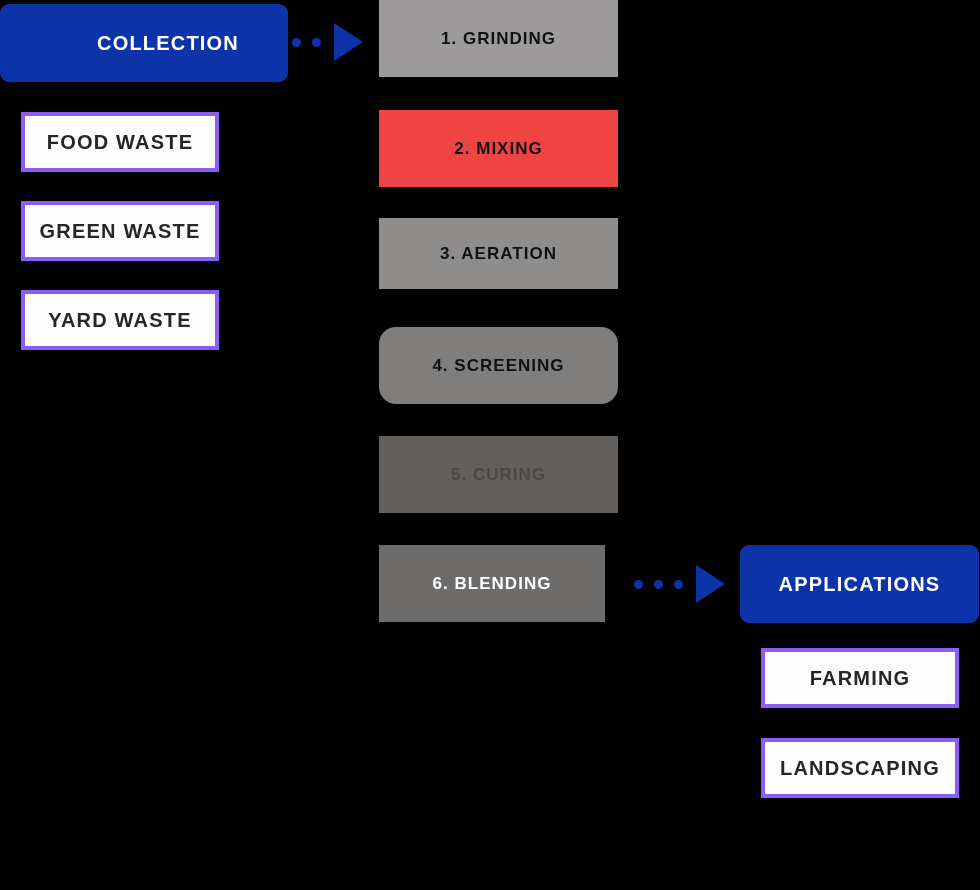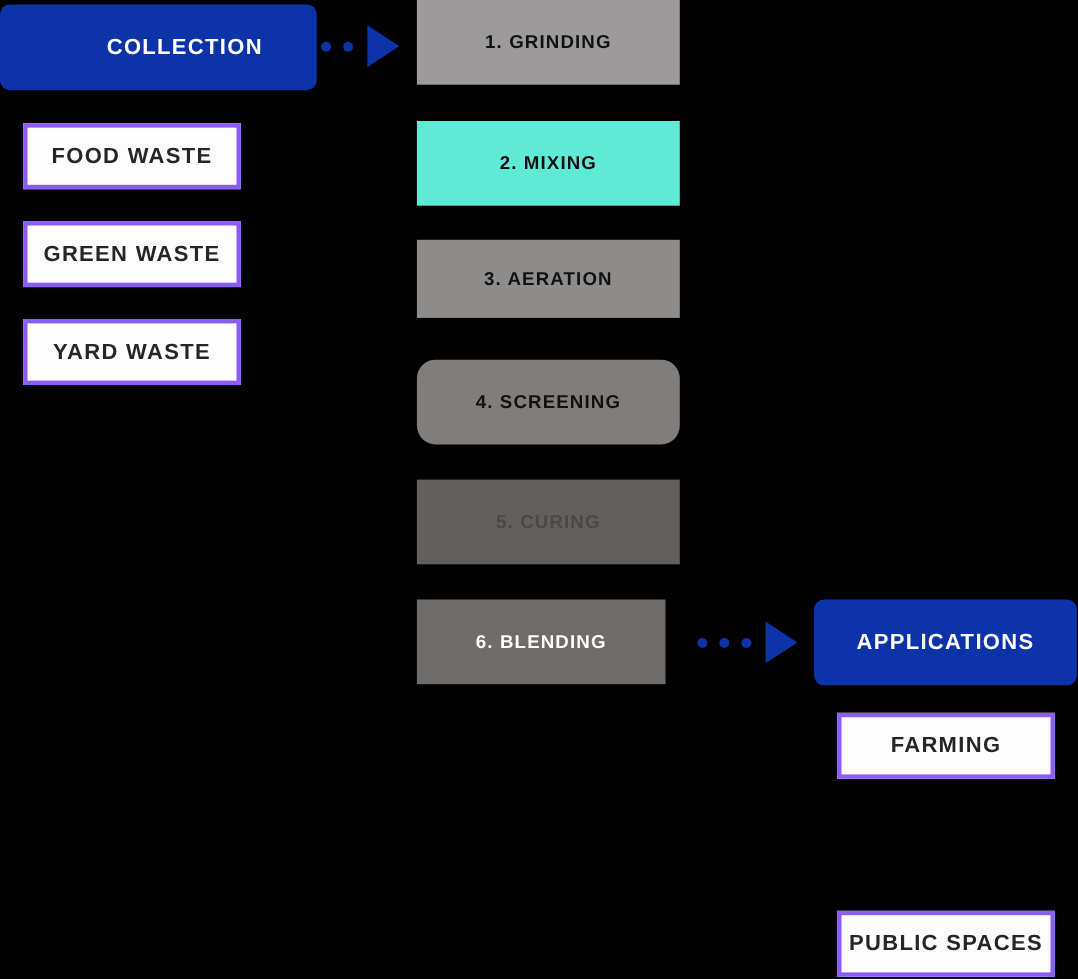--- a/index.html
+++ b/index.html
@@ -117,21 +117,21 @@
     <span class="dot"></span>
     <span class="dot"></span>
     <span class="dot"></span>
     <span class="head"></span>
   </div>
 
   <div class="step" style="left:379px; top:0px; width:239px; height:77px; background:#9c9a9a;">
     <span class="node-label" style="color:#111111;">1. GRINDING</span>
   </div>
 
-  <div class="step" style="left:379px; top:110px; width:239px; height:77px; background:#5eead4;">
+  <div class="step" style="left:379px; top:110px; width:239px; height:77px; background:#ef4444;">
     <span class="node-label" style="color:#111111;">2. MIXING</span>
   </div>
 
   <div class="step" style="left:379px; top:218px; width:239px; height:71px; background:#8f8c8c;">
     <span class="node-label" style="color:#111111;">3. AERATION</span>
   </div>
 
   <div class="step" style="left:379px; top:327px; width:239px; height:77px; background:#807d7d;border-radius:17px;">
     <span class="node-label" style="color:#111111;">4. SCREENING</span>
   </div>
@@ -152,18 +152,18 @@
   </div>
 
   <div class="pill" style="left:740px; top:545px; width:239px; height:78px;">
     <span class="node-label">APPLICATIONS</span>
   </div>
 
   <div class="obox" style="left:761px; top:648px; width:198px; height:60px;">
     <span class="node-label">FARMING</span>
   </div>
 
+  <div class="obox" style="left:761px; top:738px; width:198px; height:60px;">
+    <span class="node-label">LANDSCAPING</span>
+  </div>
 
-  <div class="obox" style="left:761px; top:828px; width:198px; height:60px;">
-    <span class="node-label">PUBLIC SPACES</span>
-  </div>
 
 </div>
 
 </body></html>

